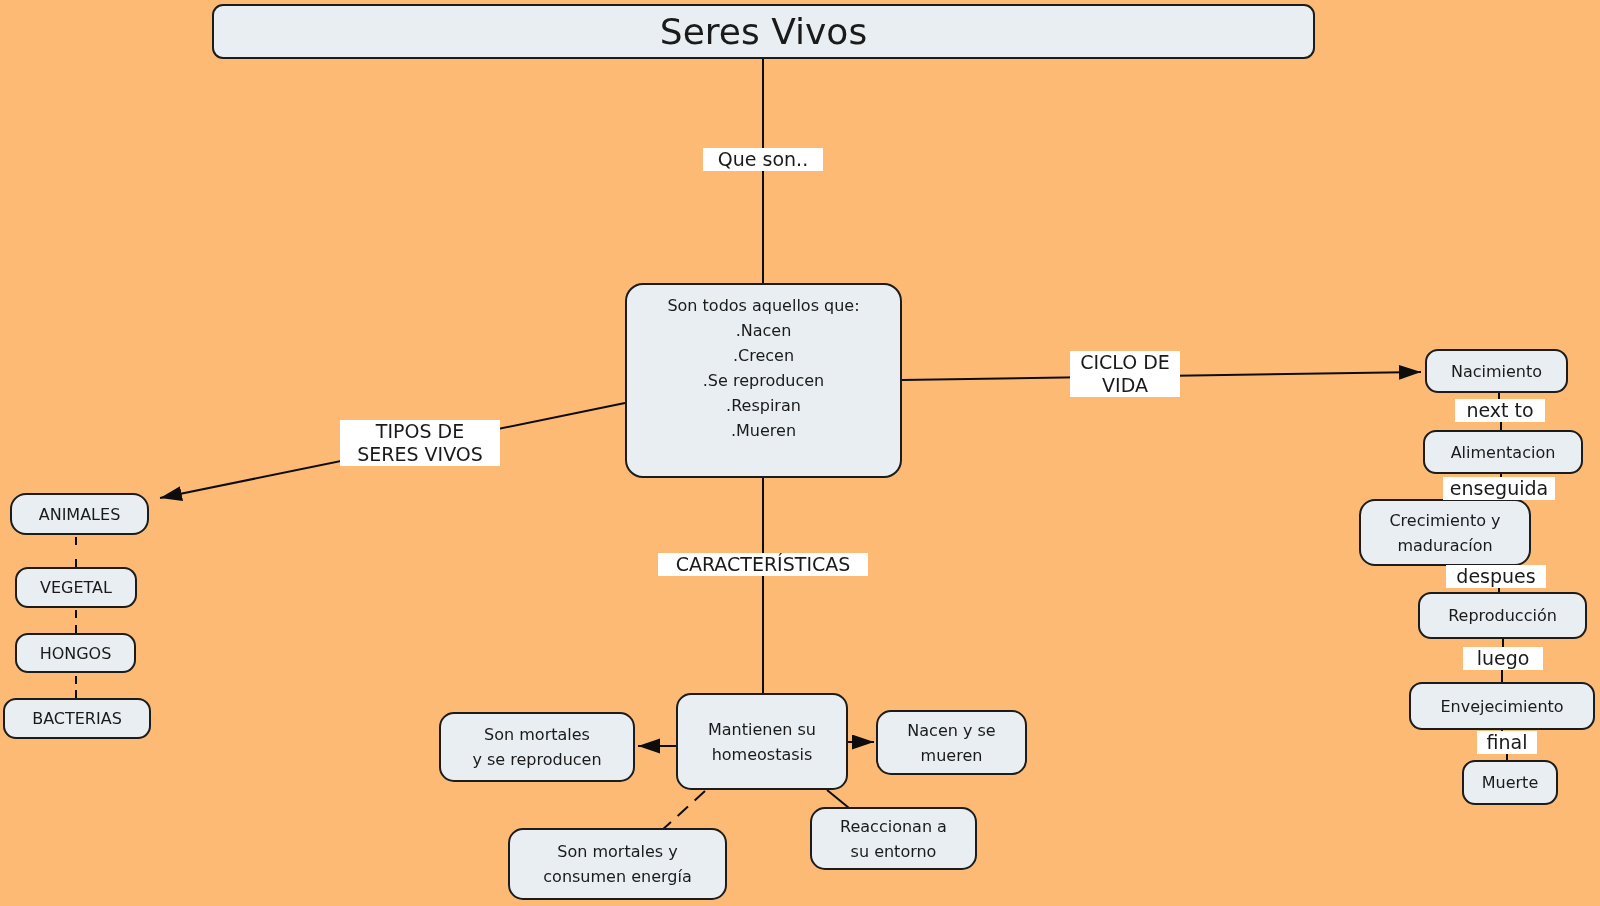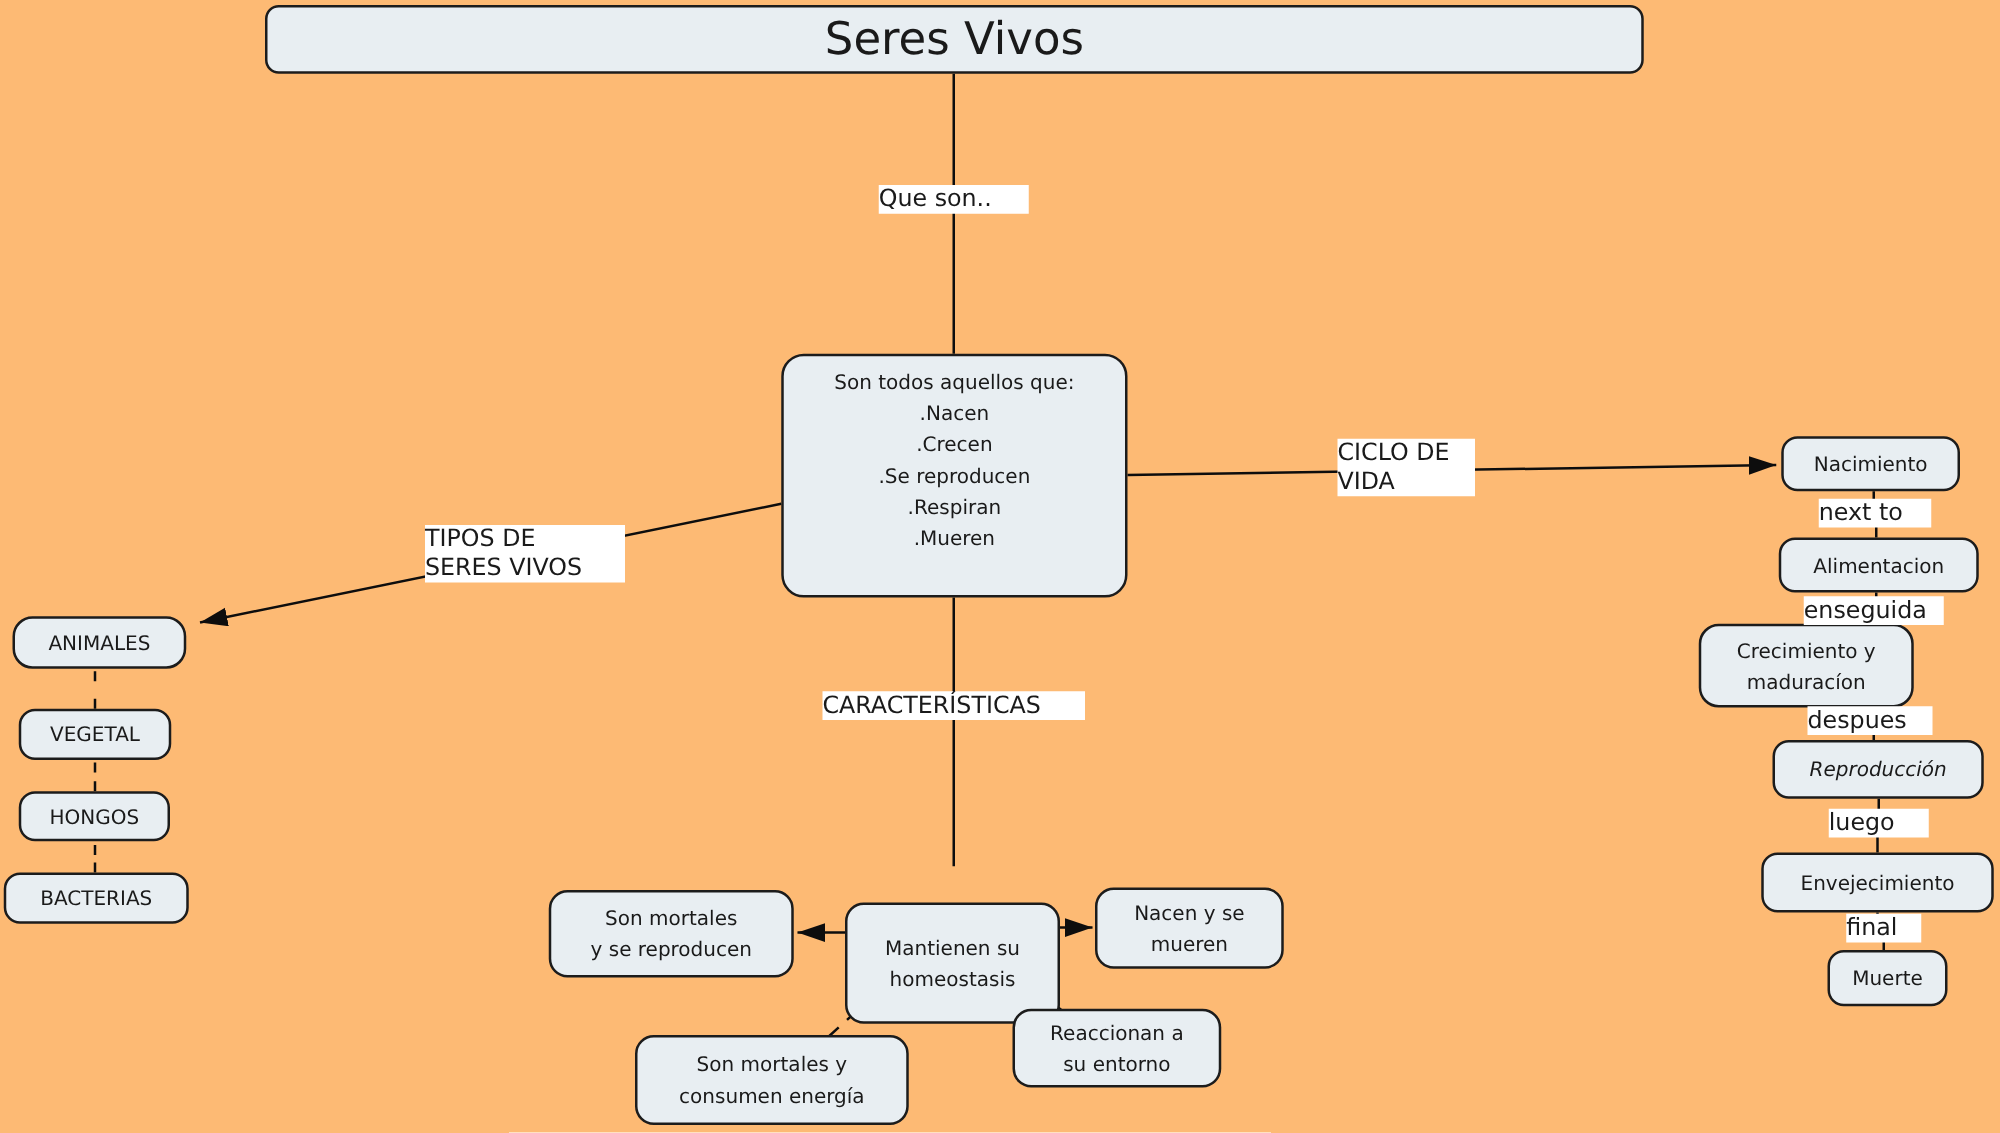--- a/index.html
+++ b/index.html
@@ -11,36 +11,36 @@
   #wires line, #wires path{stroke:#0d0d0d;stroke-width:2;fill:none;}
   #wires .dashed{stroke-dasharray:14 9;}
   .node{
     position:absolute;box-sizing:border-box;
     background:#e8eef2;border:2px solid #1c1c1c;border-radius:13px;
     display:flex;flex-direction:column;justify-content:center;align-items:center;
     text-align:center;white-space:pre-line;font-size:16px;line-height:25px;
   }
   .lbl{
     position:absolute;box-sizing:border-box;background:#ffffff;
-    text-align:left;white-space:pre-line;font-size:19px;line-height:23px;
+    text-align:center;white-space:pre-line;font-size:19px;line-height:23px;
   }
   
   #n-title{left:212px;top:4px;width:1103px;height:55px;font-size:36px;line-height:40px;border-radius:11px;}
   #n-center{left:625px;top:283px;width:277px;height:195px;border-radius:18px;justify-content:flex-start;padding-top:8px;}
   #n-animales{left:10px;top:493px;width:139px;height:42px;border-radius:16px;}
   #n-vegetal{left:15px;top:567px;width:122px;height:41px;}
   #n-hongos{left:15px;top:633px;width:121px;height:40px;text-align:right;}
   #n-bacterias{left:3px;top:698px;width:148px;height:41px;}
   #n-nacimiento{left:1425px;top:349px;width:143px;height:44px;}
   #n-alimentacion{left:1423px;top:430px;width:160px;height:44px;}
   #n-crecimiento{left:1359px;top:499px;width:172px;height:67px;border-radius:16px;}
-  #n-reproduccion{left:1418px;top:592px;width:169px;height:47px;font-style:italic;}
+  #n-reproduccion{left:1418px;top:592px;width:169px;height:47px;}
   #n-envejecimiento{left:1409px;top:682px;width:186px;height:48px;}
   #n-muerte{left:1462px;top:760px;width:96px;height:45px;}
-  #n-homeostasis{left:676px;top:722px;width:172px;height:97px;border-radius:15px;}
+  #n-homeostasis{left:676px;top:693px;width:172px;height:97px;border-radius:15px;}
   #n-mortales-reproducen{left:439px;top:712px;width:196px;height:70px;border-radius:15px;}
   #n-nacen-mueren{left:876px;top:710px;width:151px;height:65px;border-radius:15px;}
   #n-mortales-energia{left:508px;top:828px;width:219px;height:72px;border-radius:15px;}
   #n-reaccionan{left:810px;top:807px;width:167px;height:63px;border-radius:15px;}
   
   #l-queson{left:703px;top:148px;width:120px;}
   #l-tipos{left:340px;top:420px;width:160px;}
   #l-ciclo{left:1070px;top:351px;width:110px;}
   #l-caract{left:658px;top:553px;width:210px;}
   #l-nextto{left:1455px;top:399px;width:90px;}

